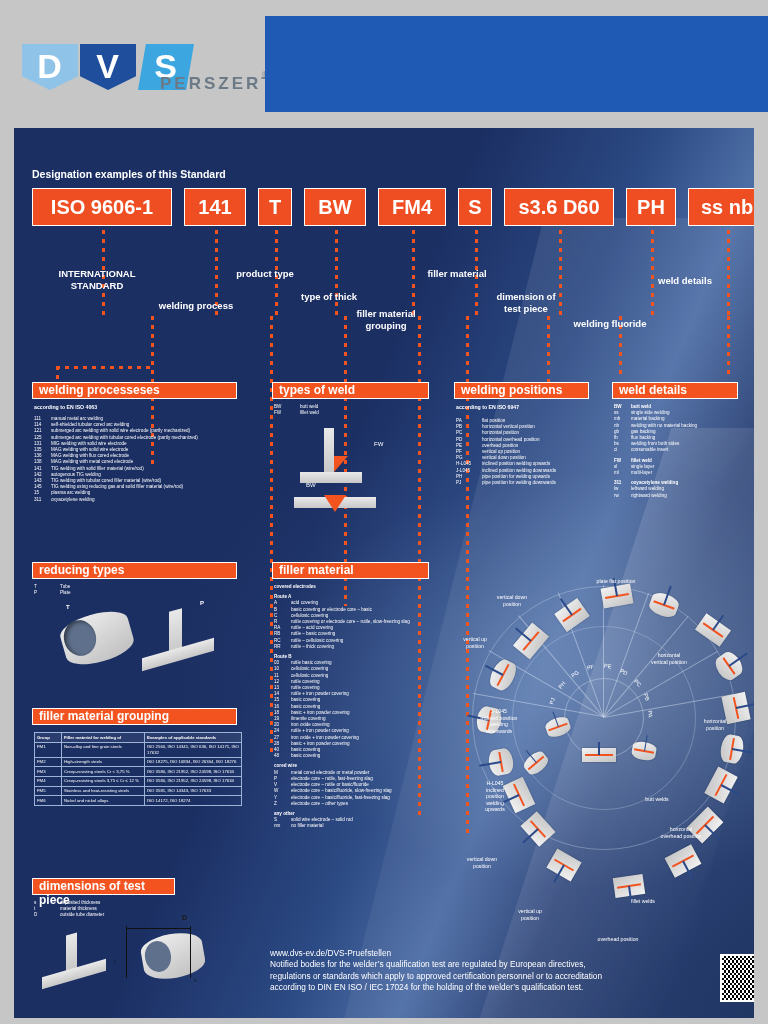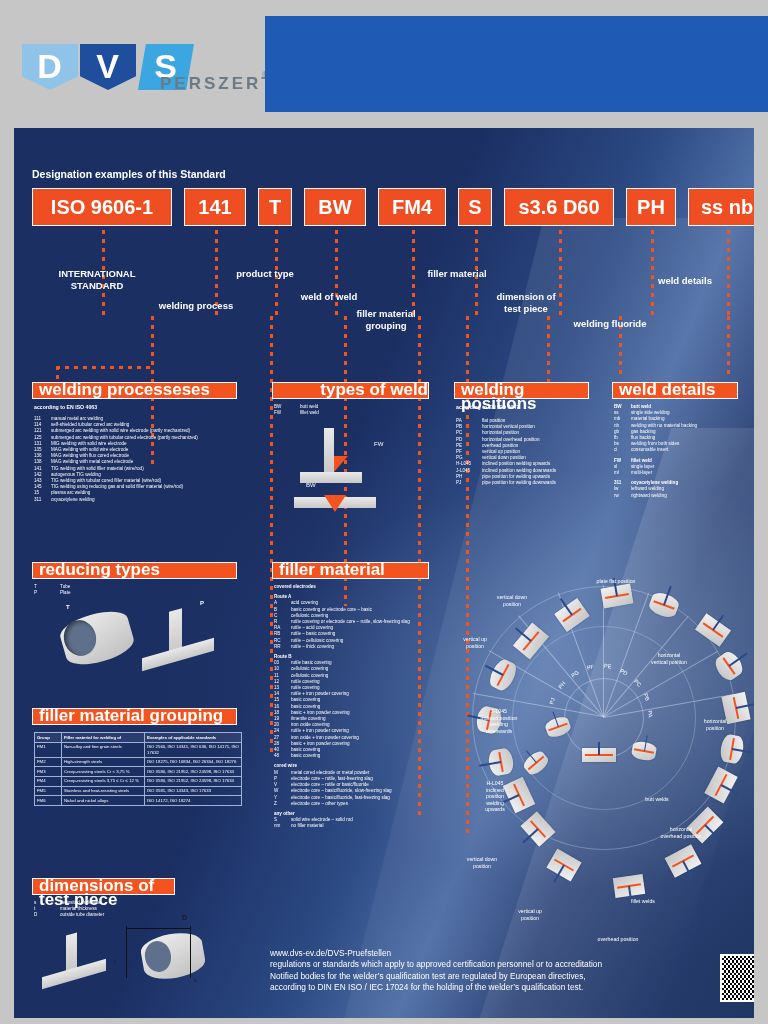--- a/index.html
+++ b/index.html
@@ -38,21 +38,21 @@
   
   #desig-title{position:absolute;left:18px;top:40px;font-size:10.5px;font-weight:bold;}
   #chips{position:absolute;left:18px;top:60px;width:706px;height:40px;}
   .chip{position:absolute;top:0;height:38px;background:#ef4e23;border:1.5px solid #ffffff;
      color:#ffffff;font-size:20px;font-weight:bold;text-align:center;line-height:36px;box-sizing:border-box;white-space:nowrap;}
   .dotline{position:absolute;width:3px;background-image:repeating-linear-gradient(to bottom,#f2531f 0 4px,transparent 4px 9px);}
   .lbl{position:absolute;font-size:9.5px;font-weight:bold;text-align:center;line-height:12px;}
 
   
   .panel-hd{position:absolute;height:17px;background:#f2531f;border:1.5px solid #ffffff;box-sizing:border-box;
-      font-size:17px;font-weight:bold;color:#ffffff;line-height:14px;padding-left:6px;}
+      font-size:12px;font-weight:bold;color:#ffffff;line-height:14px;padding-left:6px;}
   .sub{position:absolute;font-size:5.2px;font-weight:bold;}
   .rows{position:absolute;font-size:4.6px;line-height:6.2px;}
   .rows div{white-space:nowrap;}
   .rows .k{display:inline-block;width:17px;}
   .rows .kk{display:inline-block;width:26px;}
   .gap{height:4px;}
 
   
   .steel{position:absolute;background:linear-gradient(180deg,#e9e9e9,#c8c8c8);}
   .tri{position:absolute;width:0;height:0;}
@@ -133,21 +133,21 @@
       <div class="dotline" style="left: 605px; top: 188px; height: 60px;"></div>
       <div class="dotline" style="left: 713px; top: 188px; height: 60px;"></div>
       <div style="position: absolute; left: 42px; top: 238px; width: 96px; height: 3px; background-image: repeating-linear-gradient(to right, rgb(242, 83, 31) 0px, rgb(242, 83, 31) 4px, transparent 4px, transparent 9px);"></div>
       <div class="dotline" style="left: 42px; top: 238px; height: 18px;"></div>
     </div>
   <div id="labels">
       <div class="lbl" style="left: 18px; top: 140px; width: 130px; white-space: pre-line;">INTERNATIONAL
 STANDARD</div>
       <div class="lbl" style="left: 122px; top: 172px; width: 120px; white-space: pre-line;">welding process</div>
       <div class="lbl" style="left: 196px; top: 140px; width: 110px; white-space: pre-line;">product type</div>
-      <div class="lbl" style="left: 260px; top: 163px; width: 110px; white-space: pre-line;">weld of weld</div>
+      <div class="lbl" style="left: 260px; top: 163px; width: 110px; white-space: pre-line;">type of thick</div>
       <div class="lbl" style="left: 324px; top: 180px; width: 96px; white-space: pre-line;">filler material
 grouping</div>
       <div class="lbl" style="left: 390px; top: 140px; width: 106px; white-space: pre-line;">filler material</div>
       <div class="lbl" style="left: 464px; top: 163px; width: 96px; white-space: pre-line;">dimension of
 test piece</div>
       <div class="lbl" style="left: 536px; top: 190px; width: 120px; white-space: pre-line;">welding fluoride</div>
       <div class="lbl" style="left: 616px; top: 147px; width: 110px; white-space: pre-line;">weld details</div>
     </div>
 
   <div class="panel-hd" style="left:18px;top:254px;width:205px;">welding processeses</div>
@@ -162,21 +162,21 @@
       <div><span class="k">136</span><span>MAG welding with flux cored electrode</span></div>
       <div><span class="k">138</span><span>MAG welding with metal cored electrode</span></div>
       <div><span class="k">141</span><span>TIG welding with solid filler material (wire/rod)</span></div>
       <div><span class="k">142</span><span>autogenous TIG welding</span></div>
       <div><span class="k">143</span><span>TIG welding with tubular cored filler material (wire/rod)</span></div>
       <div><span class="k">145</span><span>TIG welding using reducing gas and solid filler material (wire/rod)</span></div>
       <div><span class="k">15</span><span>plasma arc welding</span></div>
       <div><span class="k">311</span><span>oxyacetylene welding</span></div>
     </div>
 
-  <div class="panel-hd" style="left:258px;top:254px;width:157px;text-align:right;">types of weld</div>
+  <div class="panel-hd" style="left:258px;top:254px;width:157px;">types of weld</div>
   <div class="rows" id="tw-rows" style="left:260px;top:276px;width:160px;">
       <div><span class="kk">BW</span><span>butt weld</span></div>
       <div><span class="kk">FW</span><span>fillet weld</span></div>
     </div>
 
   <div class="steel" style="left:310px;top:300px;width:10px;height:44px;"></div>
   <div class="steel" style="left:286px;top:344px;width:62px;height:11px;"></div>
   <div class="tri" style="left:320px;top:328px;border-left:14px solid #f2531f;border-bottom:16px solid transparent;"></div>
   <div class="ptxt" style="left:360px;top:313px;font-size:6px;">FW</div>
 
@@ -485,20 +485,20 @@
         <div class="pc" style="left: 130px; top: 368px; width: 68px; white-space: pre-line;">overhead position</div>
         <div class="pc" style="left: 192px; top: 258px; width: 70px; white-space: pre-line;">horizontal
 overhead position</div>
         <div class="pc" style="left: 182px; top: 228px; width: 42px; white-space: pre-line;">butt welds</div>
         <div class="pc" style="left: 168px; top: 330px; width: 42px; white-space: pre-line;">fillet welds</div>
       </div>
   </div>
 
   <div id="footer">
     <div>www.dvs-ev.de/DVS-Pruefstellen</div>
+    <div>Notified bodies for the welder’s qualification test are regulated by European directives,</div>
     <div>regulations or standards which apply to approved certification personnel or to accreditation</div>
-    <div>Notified bodies for the welder’s qualification test are regulated by European directives,</div>
     <div>according to DIN EN ISO / IEC 17024 for the holding of the welder’s qualification test.</div>
   </div>
   <div id="qr">
       <div id="qr-inner"></div>
     </div>
 </div>
 
 </body></html>

